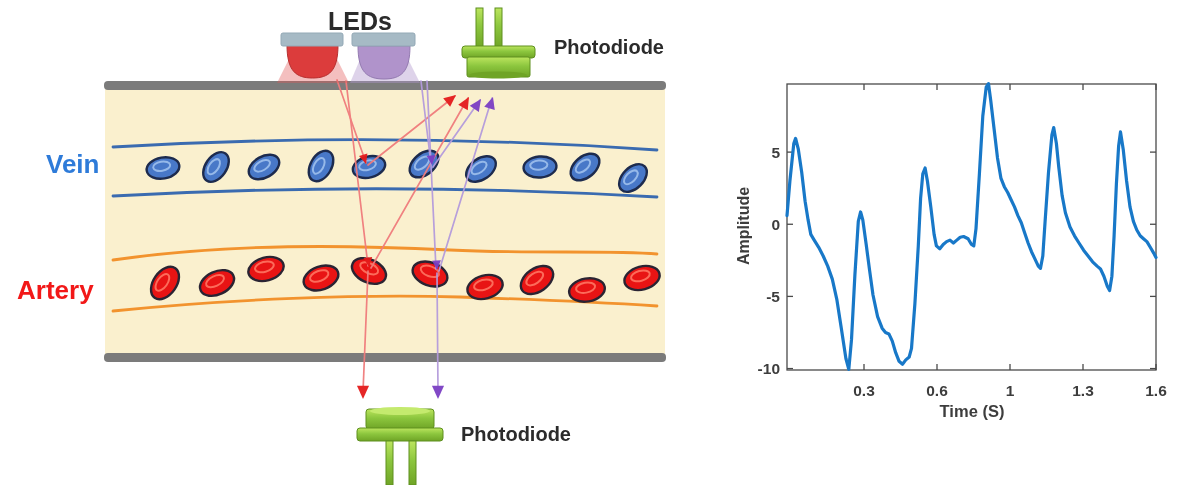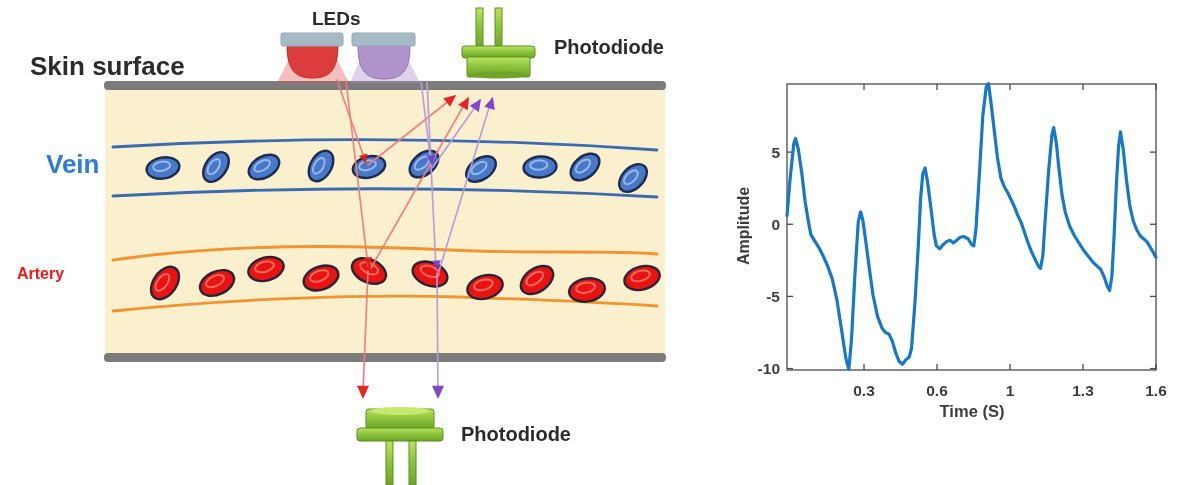--- a/index.html
+++ b/index.html
@@ -1,25 +1,25 @@
 <!DOCTYPE html>
 <html style="--vein-label: #2E7BD9; --artery-label: #F21818;"><head>
 <meta charset="utf-8">
 <style>
   html,body{margin:0;padding:0;background:#fff;}
   #canvas{position:relative;width:1192px;height:485px;background:#ffffff;overflow:hidden;
           font-family:"Liberation Sans","DejaVu Sans",sans-serif;}
   svg{position:absolute;top:0;}
   .lbl{position:absolute;font-weight:bold;color:#2b2b2b;white-space:nowrap;line-height:1;}
   .lbl-skin{left:30px;top:53px;font-size:26px;}
-  .lbl-leds{left:312px;top:9px;font-size:19px;}
+  .lbl-leds{left:328px;top:9px;font-size:25px;}
   .lbl-pd-top{left:554px;top:37px;font-size:20px;}
   .lbl-pd-bottom{left:461px;top:424px;font-size:20px;}
   .lbl-vein{left:46px;top:151px;font-size:26px;}
-  .lbl-artery{left:17px;top:266px;font-size:16px;text-align:right;}
+  .lbl-artery{left:17px;top:277px;font-size:26px;text-align:right;}
   #chart-svg text{font-family:"Liberation Sans","DejaVu Sans",sans-serif;font-weight:bold;fill:#3d3d3d;}
 </style>
 </head>
 <body>
 
 <div id="canvas">
 
   <svg id="diagram-svg" style="left:0px" width="710" height="485" viewBox="0 0 710 485">
     <defs>
       <linearGradient id="pdg" x1="0" y1="0" x2="0" y2="1">
@@ -128,21 +128,20 @@
 
     <g stroke="#5e8f1f" stroke-width="1">
       <rect x="366" y="409" width="68" height="20" rx="3" fill="url(#pdg)"></rect>
       <ellipse cx="400" cy="411" rx="30" ry="4" fill="#C4EA6E" stroke="none"></ellipse>
       <rect x="357" y="428" width="86" height="13" rx="3" fill="url(#pdg)"></rect>
       <rect x="386" y="441" width="7" height="44" fill="url(#pdg)"></rect>
       <rect x="409" y="441" width="7" height="44" fill="url(#pdg)"></rect>
     </g>
   </svg>
 
-  <div class="lbl lbl-skin">Skin surface</div>
   <div class="lbl lbl-leds">LEDs</div>
   <div class="lbl lbl-pd-top">Photodiode</div>
   <div class="lbl lbl-pd-bottom">Photodiode</div>
   <div class="lbl lbl-vein" style="color:var(--vein-label)">Vein</div>
   <div class="lbl lbl-artery" style="color:var(--artery-label)">Artery</div>
 
   <svg id="chart-svg" style="left:700px" width="492" height="485" viewBox="0 0 492 485">
     <text x="49" y="226" font-size="16" text-anchor="middle" transform="rotate(-90 49 226)">Amplitude</text>
     <text x="272" y="417" font-size="16.5" text-anchor="middle">Time (S)</text>
     <g id="chart-plot">

